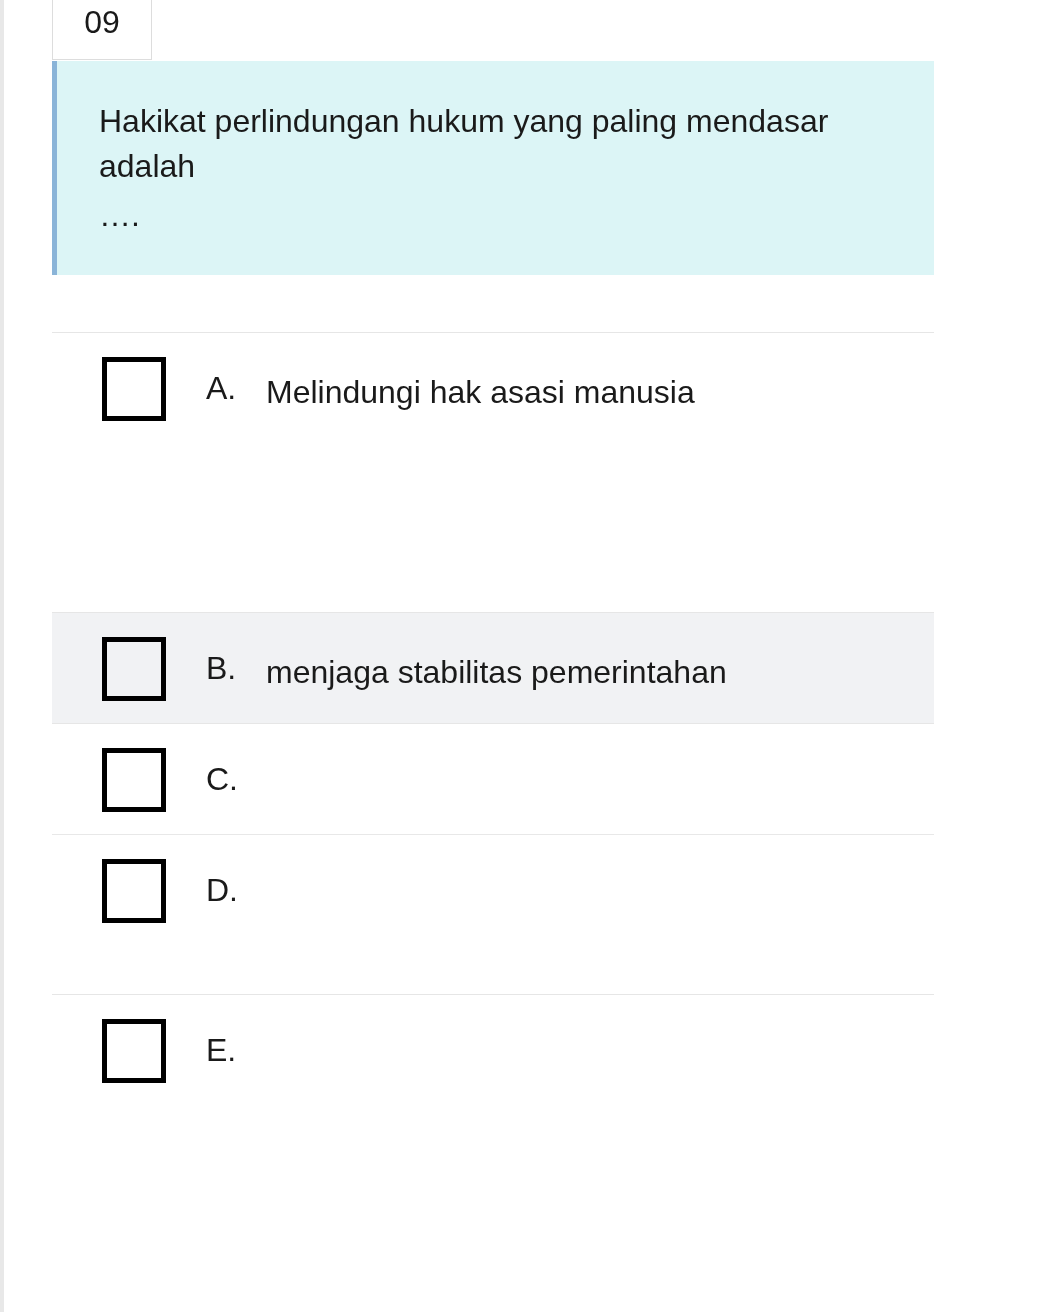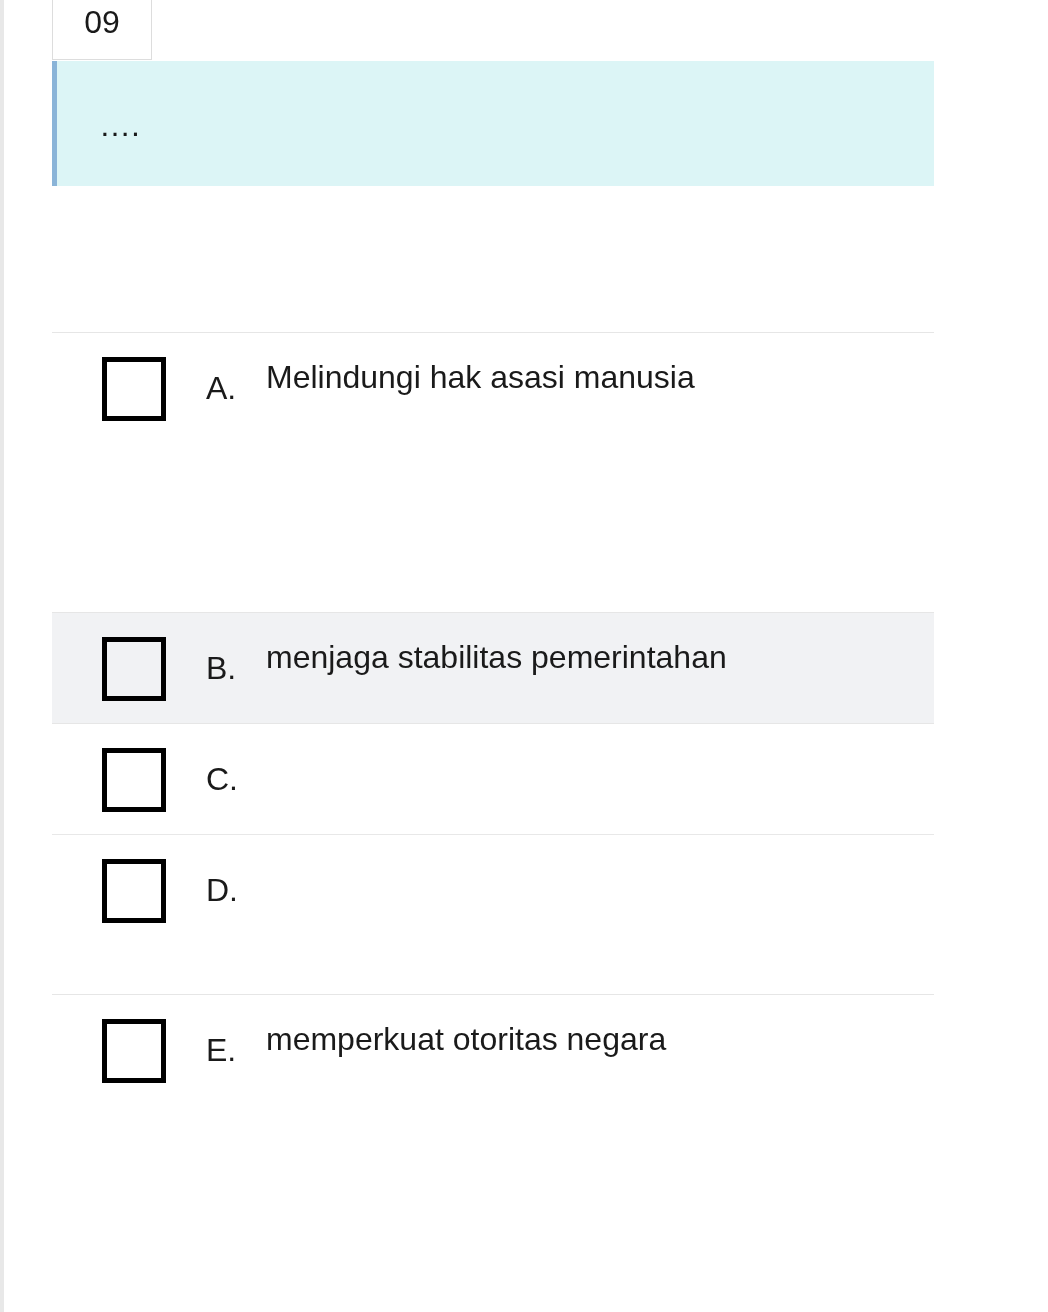--- a/index.html
+++ b/index.html
@@ -73,37 +73,39 @@
     .opt-letter {
       font-size: 32px;
       color: #1a1a1a;
       width: 60px;
       flex-shrink: 0;
       margin-top: 15px;
     }
     .opt-text {
       font-size: 32px;
       color: #1a1a1a;
+      margin-top: 15px;
       line-height: 1.4;
       max-width: 540px;
     }
     .row-a { padding-bottom: 22px; min-height: 280px; }
     .row-b { min-height: 96px; }
     .row-c { min-height: 96px; }
     .row-d { min-height: 160px; }
     .row-e { min-height: 140px; border-top: 1px solid #e6e6e6; }
   </style>
 </head>
 <body>
 
 <div class="number-box">
   <span>09</span>
 </div>
 
 <div class="question-box">
+  <div class="question-line1">Hakikat perlindungan hukum yang paling mendasar adalah</div>
   <div class="question-line2">….</div>
 </div>
 
 <div class="options-area">
 
   <div class="opt-row first row-a">
     <div class="opt-check"></div>
     <div class="opt-letter">A.</div>
     <div class="opt-text">Melindungi hak asasi manusia</div>
   </div>
@@ -120,16 +122,15 @@
   </div>
 
   <div class="opt-row row-d">
     <div class="opt-check"></div>
     <div class="opt-letter">D.</div>
   </div>
 
   <div class="opt-row row-e">
     <div class="opt-check"></div>
     <div class="opt-letter">E.</div>
-    <div class="opt-text">memperkuat otoritas negara</div>
   </div>
 
 </div>
 
 </body></html>

